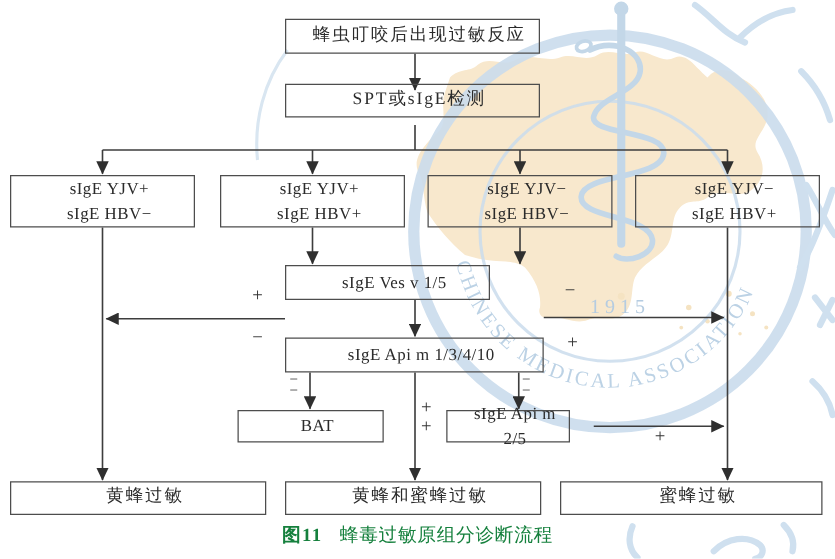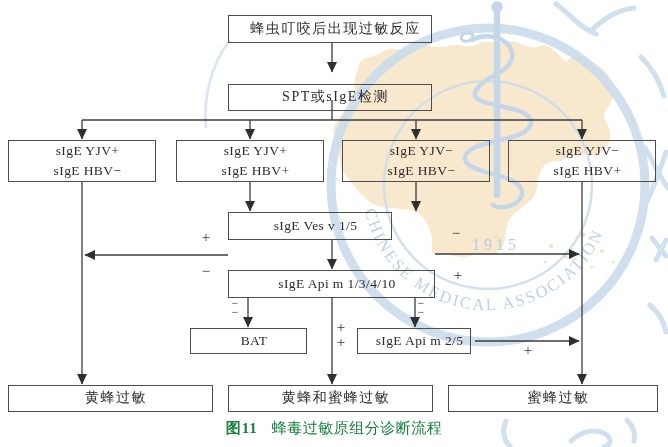--- a/index.html
+++ b/index.html
@@ -12,29 +12,29 @@
   #connectors{z-index:1;}
   .node{
     position:absolute;z-index:2;box-sizing:border-box;
     border:1.5px solid #4d4d4d;background:transparent;
     display:flex;flex-direction:column;align-items:center;justify-content:center;
     text-align:center;font-size:13.5px;line-height:1.45;letter-spacing:.4px;color:#2b2b2b;padding-left:11px;
   }
   .cn{font-size:14px;letter-spacing:1.5px;}
   
   #n-start  {left:228px;top:15px; width:204px;height:28px;}
-  #n-screen {left:228px;top:84px; width:204px;height:27px;}
+  #n-screen {left:228px;top:67px; width:204px;height:27px;}
   #n-b1{left:8px;  top:140px;width:148px;height:42px;}
   #n-b2{left:176px;top:140px;width:148px;height:42px;}
   #n-b3{left:342px;top:140px;width:148px;height:42px;}
   #n-b4{left:508px;top:140px;width:148px;height:42px;}
   #n-vesv  {left:228px;top:212px;width:164px;height:28px;}
   #n-apim  {left:228px;top:270px;width:207px;height:28px;}
   #n-bat   {left:190px;top:328px;width:117px;height:26px;}
-  #n-apim25{left:357px;top:328px;width:114px;height:26px;}
+  #n-apim25{left:357px;top:328px;width:99px;height:26px;}
   #n-outwasp{left:8px;  top:385px;width:205px;height:27px;}
   #n-outboth{left:228px;top:385px;width:205px;height:27px;}
   #n-outbee {left:448px;top:385px;width:210px;height:27px;}
   
   .elabel{position:absolute;z-index:2;transform:translate(-50%,-50%);
           font-size:15px;color:#333;line-height:1;}
   .dash{font-size:12px;}
   #el-vl {left:206px;top:237px;}
   #el-all{left:206px;top:271px;}
   #el-vr {left:456px;top:233px;}

